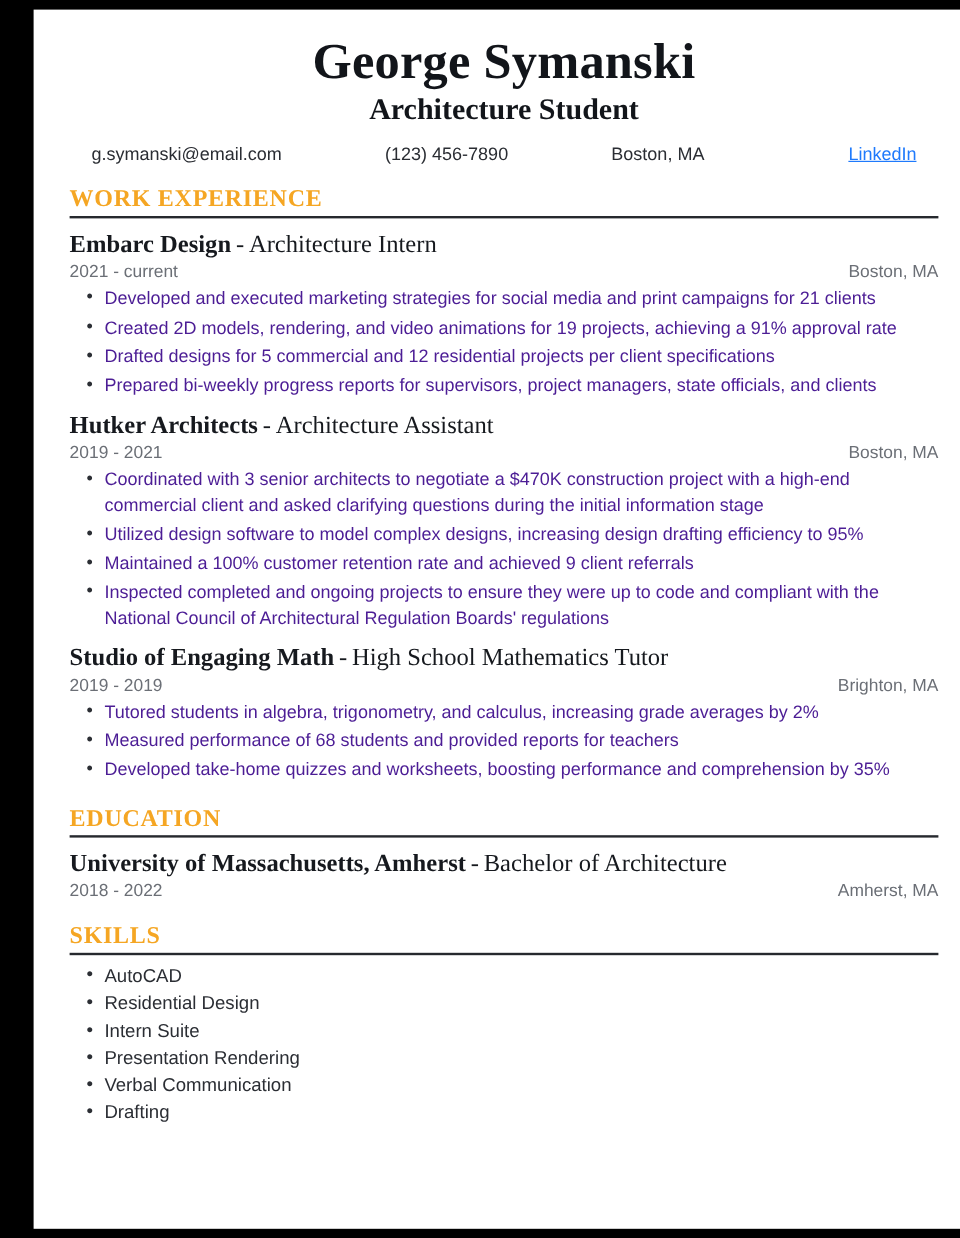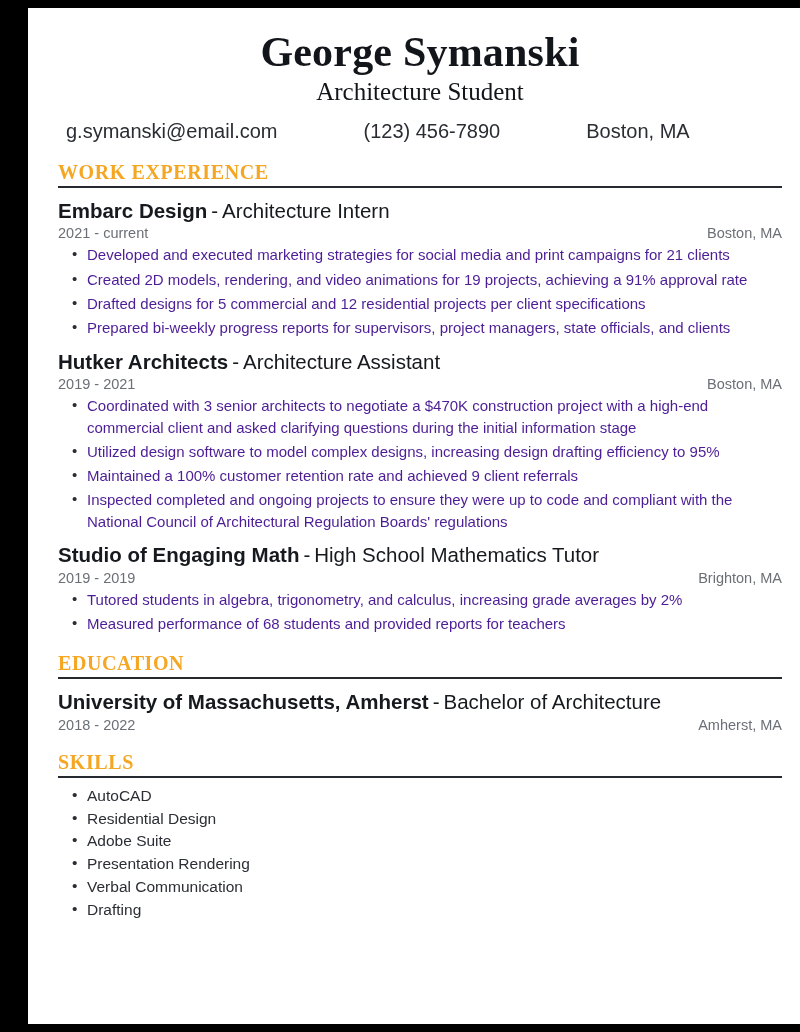--- a/index.html
+++ b/index.html
@@ -32,34 +32,35 @@
     font-family: "Liberation Serif", serif;
     font-weight: bold;
     font-size: 42px;
     line-height: 1.05;
     text-align: center;
     color: #12151a;
     letter-spacing: 0.2px;
   }
   .subtitle {
     font-family: "Liberation Serif", serif;
-    font-weight: normal;
+    font-weight: bold;
     font-size: 25px;
     line-height: 1.15;
     text-align: center;
     color: #12151a;
     margin-top: 4px;
   }
 
   .contact-row {
     display: flex;
+    justify-content: center;
     align-items: baseline;
     margin-top: 13px;
     padding: 0 8px;
-    font-size: 20px;
+    font-size: 15px;
     color: #2a2d33;
   }
   .contact-item {
     white-space: nowrap;
   }
   .contact-item.email { margin-right: 86px; }
   .contact-item.phone { margin-right: 86px; }
   .contact-item.location { margin-right: 120px; }
   .contact-link {
     color: #1f7afc;
@@ -87,21 +88,21 @@
   }
 
   
   .entry {
     margin-top: 10px;
   }
   .entry:first-of-type {
     margin-top: 4px;
   }
   .entry-title {
-    font-family: Liberation Sans, sans-serif;
+    font-family: Liberation Serif, serif;
     font-size: 20.5px;
     line-height: 1.25;
     color: #16191e;
     white-space: nowrap;
   }
   .entry-org {
     font-weight: bold;
   }
   .entry-dash {
     font-weight: normal;
@@ -221,20 +222,21 @@
       <div class="entry-title">
         <span class="entry-org">Studio of Engaging Math</span><span class="entry-dash">-</span><span class="entry-role">High School Mathematics Tutor</span>
       </div>
       <div class="entry-meta">
         <span>2019 - 2019</span>
         <span>Brighton, MA</span>
       </div>
       <ul class="bullets">
         <li>Tutored students in algebra, trigonometry, and calculus, increasing grade averages by 2%</li>
         <li>Measured performance of 68 students and provided reports for teachers</li>
+        <li>Developed take-home quizzes and worksheets, boosting performance and comprehension by 35%</li>
       </ul>
     </div>
   </div>
 
   <div class="section">
     <div class="section-heading">EDUCATION</div>
     <div class="section-rule"></div>
 
     <div class="entry">
       <div class="entry-title">
@@ -247,20 +249,20 @@
     </div>
   </div>
 
   <div class="section">
     <div class="section-heading">SKILLS</div>
     <div class="section-rule"></div>
 
     <ul class="skills-list">
       <li>AutoCAD</li>
       <li>Residential Design</li>
-      <li>Adobe Suite</li>
+      <li>Intern Suite</li>
       <li>Presentation Rendering</li>
       <li>Verbal Communication</li>
       <li>Drafting</li>
     </ul>
   </div>
 
 </div>
 
 </body></html>

